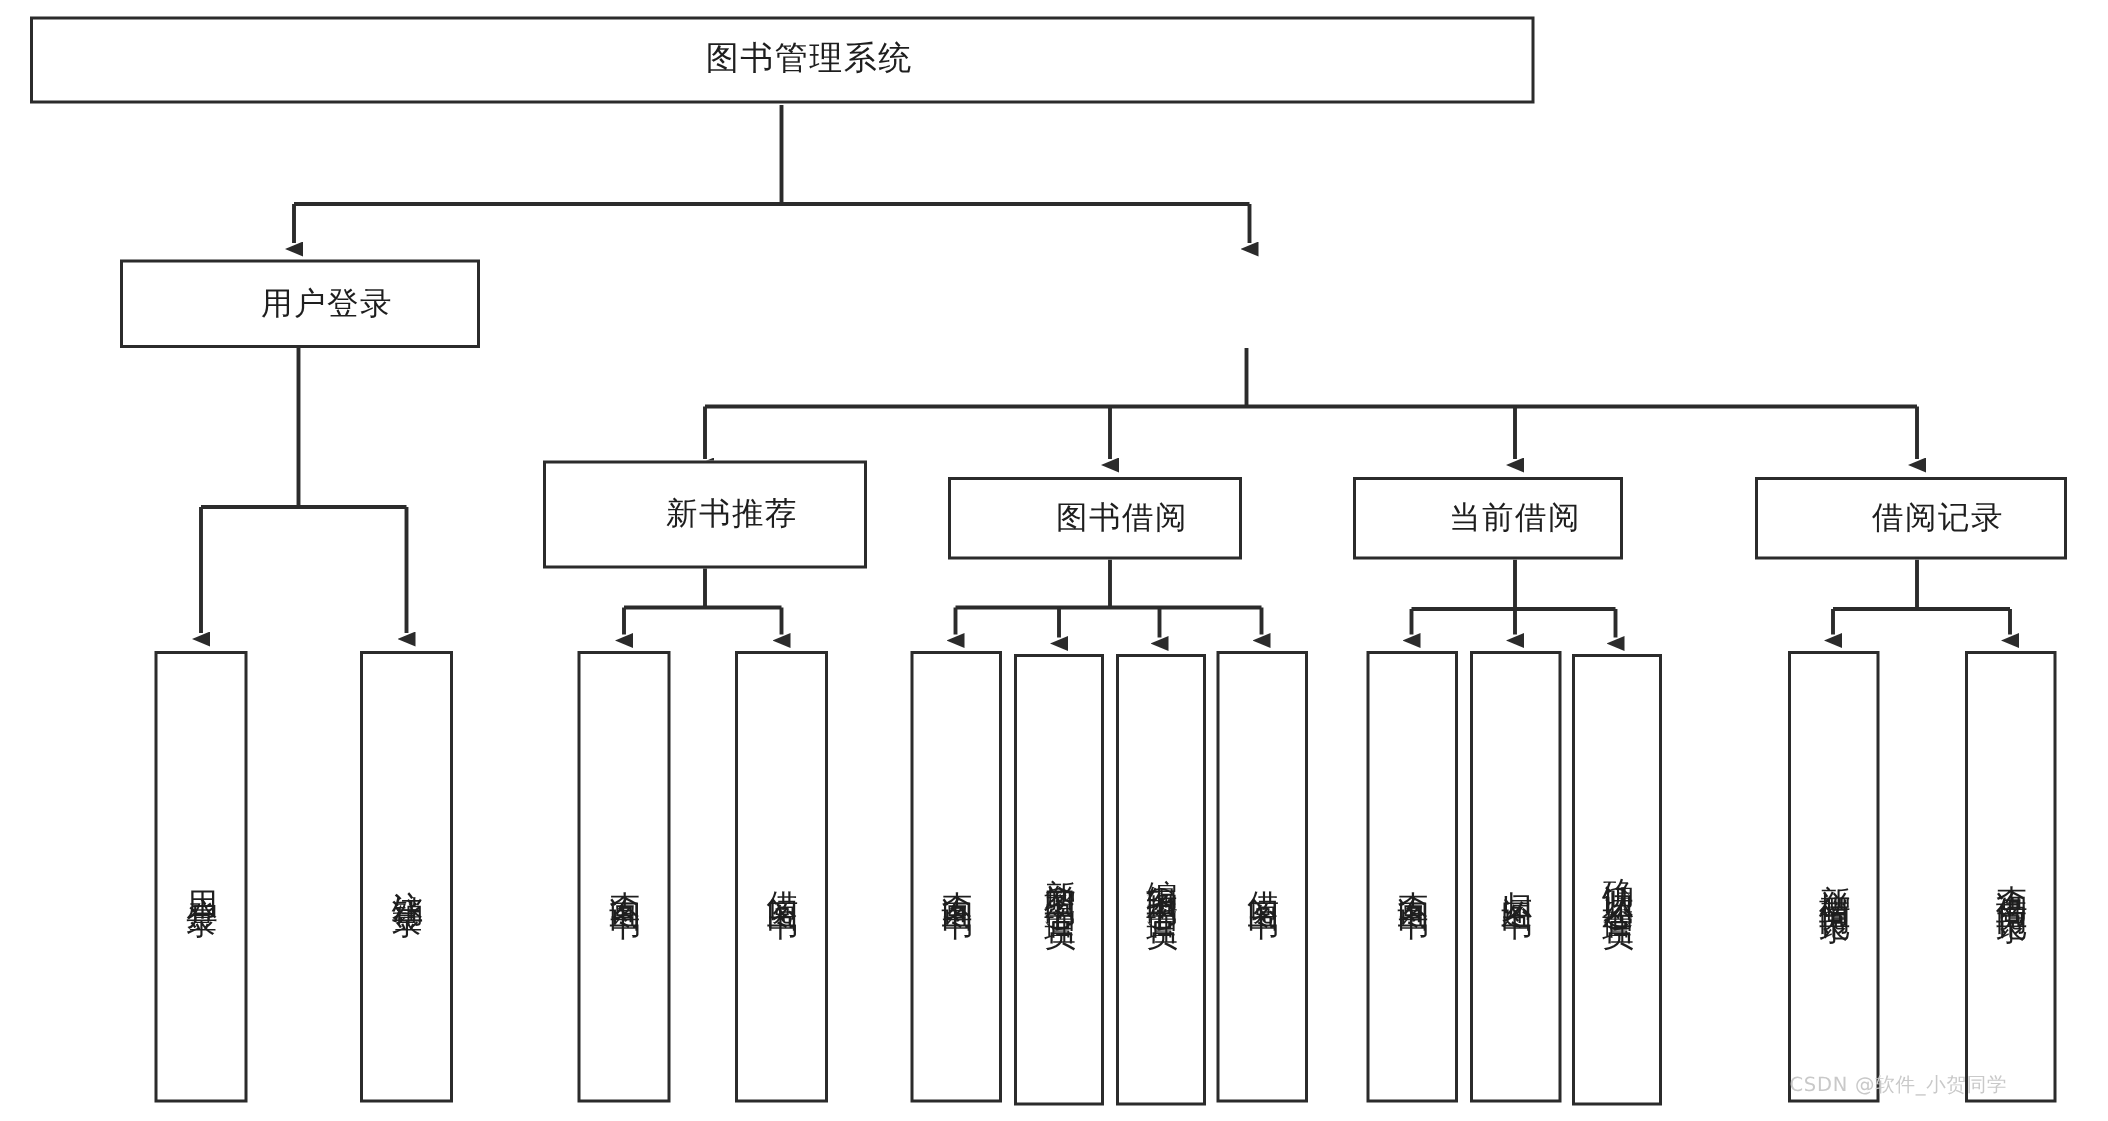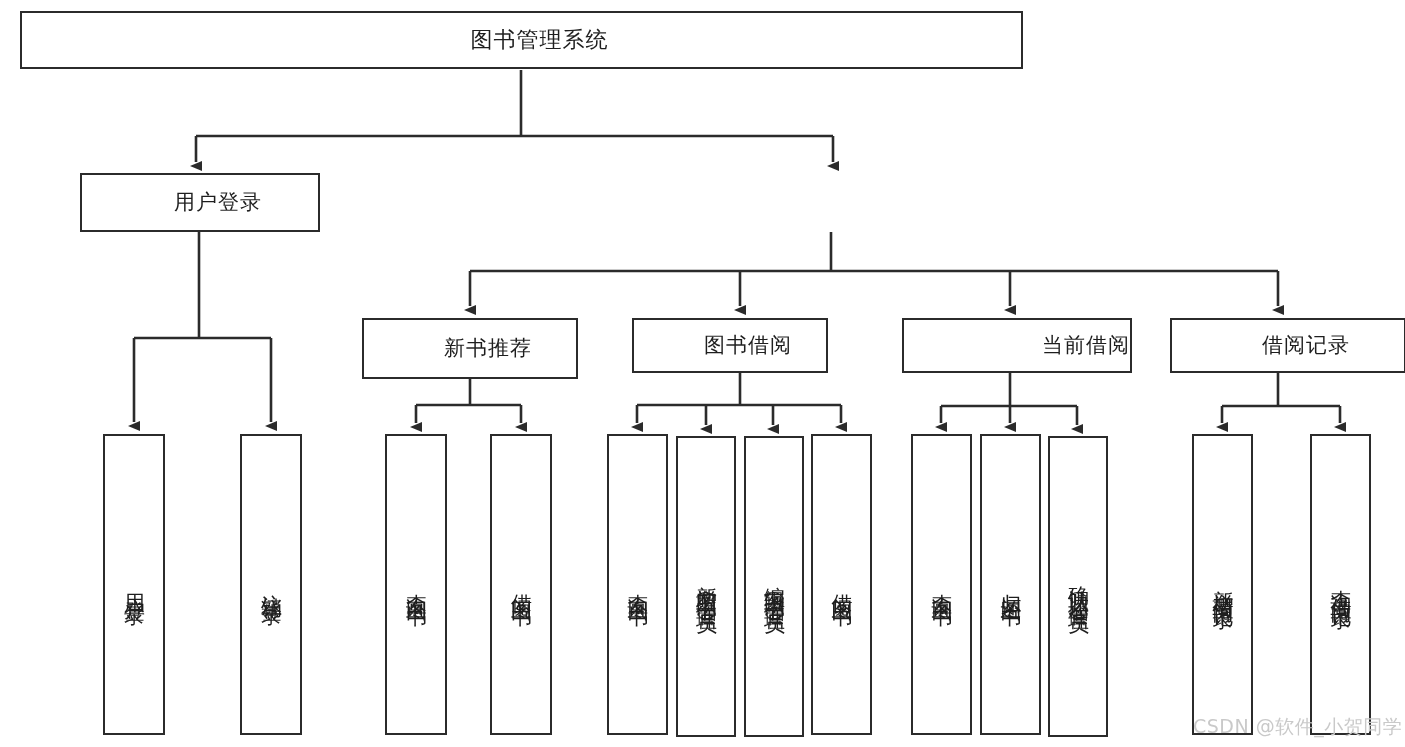--- a/index.html
+++ b/index.html
@@ -56,21 +56,21 @@
     padding: 4px 0;
   }
   .node-v .vtext {
     writing-mode: vertical-rl;
     text-orientation: upright;
     display: block;
   }
   #watermark {
     position: absolute;
     color: #c9c9c9;
-    font-size: 19px;
+    font-size: 13px;
     letter-spacing: 0.5px;
     white-space: nowrap;
     z-index: 3;
   }
 </style>
 </head>
 <body>
 
 <div id="diagram-root">
 
@@ -138,33 +138,33 @@
 
   <div class="node node-h node-root" style="left:20px; top:11px; width:1003px; height:58px;">
     <span>图书管理系统</span>
   </div>
 
   <div class="node node-h" style="left:80px; top:173px; width:240px; height:59px;">
     <span>用户登录</span>
   </div>
 
 
-  <div class="node node-h" style="left:362px; top:318px; width:216px; height:61px;">
+  <div class="node node-h" style="left:362px; top:307px; width:216px; height:72px;">
     <span>新书推荐</span>
   </div>
 
   <div class="node node-h" style="left:632px; top:318px; width:196px; height:55px;">
     <span>图书借阅</span>
   </div>
 
-  <div class="node node-h" style="left:902px; top:318px; width:230px; height:55px;justify-content:flex-end;">
+  <div class="node node-h" style="left:902px; top:318px; width:180px; height:55px;">
     <span>当前借阅</span>
   </div>
 
-  <div class="node node-h" style="left:1170px; top:318px; width:236px; height:55px;">
+  <div class="node node-h" style="left:1170px; top:318px; width:208px; height:55px;">
     <span>借阅记录</span>
   </div>
 
   <div class="node node-v" style="left:103px; top:434px; width:62px; height:301px;">
     <span class="vtext">用户登录</span>
   </div>
   <div class="node node-v" style="left:240px; top:434px; width:62px; height:301px;">
     <span class="vtext">注销登录</span>
   </div>
 

